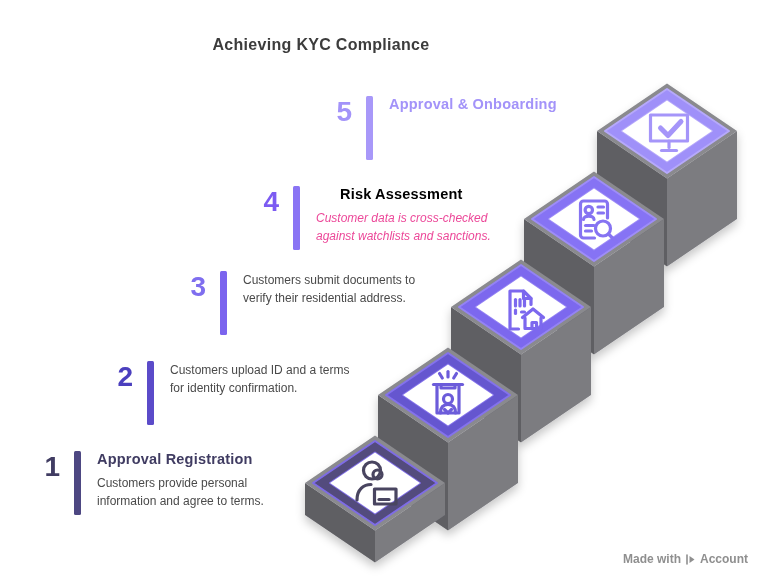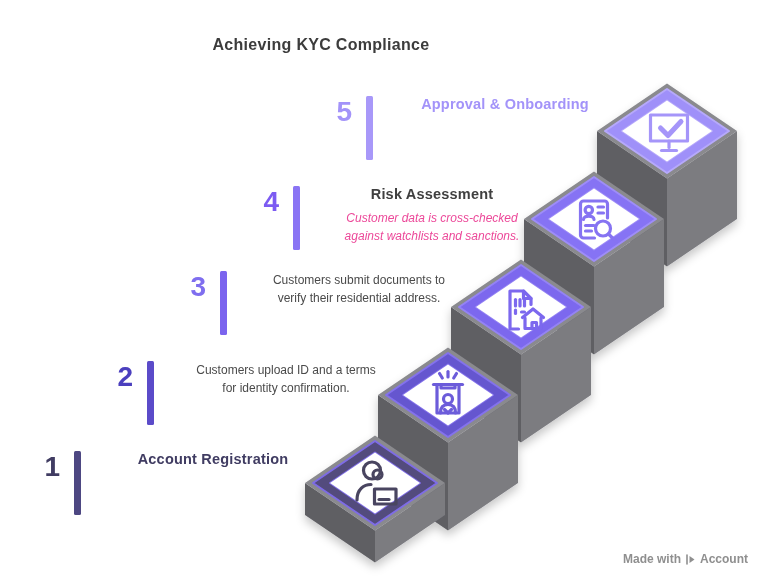--- a/index.html
+++ b/index.html
@@ -8,21 +8,21 @@
     font-family:"Liberation Sans",sans-serif;overflow:hidden;
   }
   .main-title{
     position:absolute;top:36px;left:0;width:642px;text-align:center;
     font-size:16px;font-weight:bold;letter-spacing:.3px;color:#3c3c3c;
   }
   #staircase{position:absolute;left:0;top:0;z-index:1;}
   .step-block{position:absolute;display:flex;align-items:flex-start;z-index:2;}
   .num{width:34px;font-size:28px;font-weight:bold;text-align:right;line-height:1.05;margin-top:3px;}
   .bar{width:7px;height:64px;border-radius:1.5px;margin:2px 16px 0 14px;}
-  .txt{padding-top:2px;width:232px;text-align:center;}
+  .txt{padding-top:2px;width:232px;}
   .stitle{font-size:14.5px;font-weight:bold;letter-spacing:.2px;margin:0 0 7px 0;}
   .sdesc{font-size:12px;line-height:1.5;color:#4a4a4a;white-space:pre-line;}
   .pos-s5{left:318px;top:94px;}
   .pos-s4{left:245px;top:184px;}
   .pos-s3{left:172px;top:269px;}
   .pos-s2{left:99px;top:359px;}
   .pos-s1{left:26px;top:449px;}
   .watermark{
     position:absolute;right:20px;top:552px;z-index:3;display:flex;align-items:center;gap:4px;
     font-size:12px;font-weight:bold;color:#8f8f8f;text-decoration:none;
@@ -133,21 +133,21 @@
     <div class="bar" style="background: rgb(168, 152, 249);"></div>
     <div class="txt">
       <div class="stitle" style="color: rgb(163, 147, 249);">Approval &amp; Onboarding</div>
     </div>
   </div>
 
   <div class="step-block pos-s4">
     <div class="num" style="color: rgb(124, 91, 242);">4</div>
     <div class="bar" style="background: rgb(138, 116, 244);"></div>
     <div class="txt">
-      <div class="stitle" style="color: #404040;">Risk Assessment</div>
+      <div class="stitle" style="color: #000000; margin-left: 24px;">Risk Assessment</div>
       <div class="sdesc" style="color: #ec4899; font-style: italic;">Customer data is cross-checked
 against watchlists and sanctions.</div>
     </div>
   </div>
 
   <div class="step-block pos-s3">
     <div class="num" style="color: rgb(127, 110, 239);">3</div>
     <div class="bar" style="background: rgb(123, 100, 238);"></div>
     <div class="txt">
       <div class="sdesc" style="color: rgb(74, 74, 74);">Customers submit documents to
@@ -161,21 +161,23 @@
     <div class="txt">
       <div class="sdesc" style="color: rgb(74, 74, 74);">Customers upload ID and a terms
 for identity confirmation.</div>
     </div>
   </div>
 
   <div class="step-block pos-s1">
     <div class="num" style="color: rgb(64, 60, 98);">1</div>
     <div class="bar" style="background: rgb(77, 71, 130);"></div>
     <div class="txt">
-      <div class="stitle" style="color: rgb(64, 60, 98);">Account Registration</div>
+      <div class="stitle" style="color: rgb(64, 60, 98);">Approval Registration</div>
+      <div class="sdesc" style="color: rgb(74, 74, 74);">Customers provide personal
+information and agree to terms.</div>
     </div>
   </div>
 
   <a class="watermark" href="#" style="color: rgb(143, 143, 143);">
     <span>Made with</span>
     <svg width="11" height="11" viewBox="0 0 11 11">
       <path d="M2 1 v9" stroke="#8f8f8f" stroke-width="1.6" stroke-linecap="round" fill="none"></path>
       <path d="M4.5 2 l5 3.5 -5 3.5 z" fill="#8f8f8f"></path>
     </svg>
     <span>Account</span>

